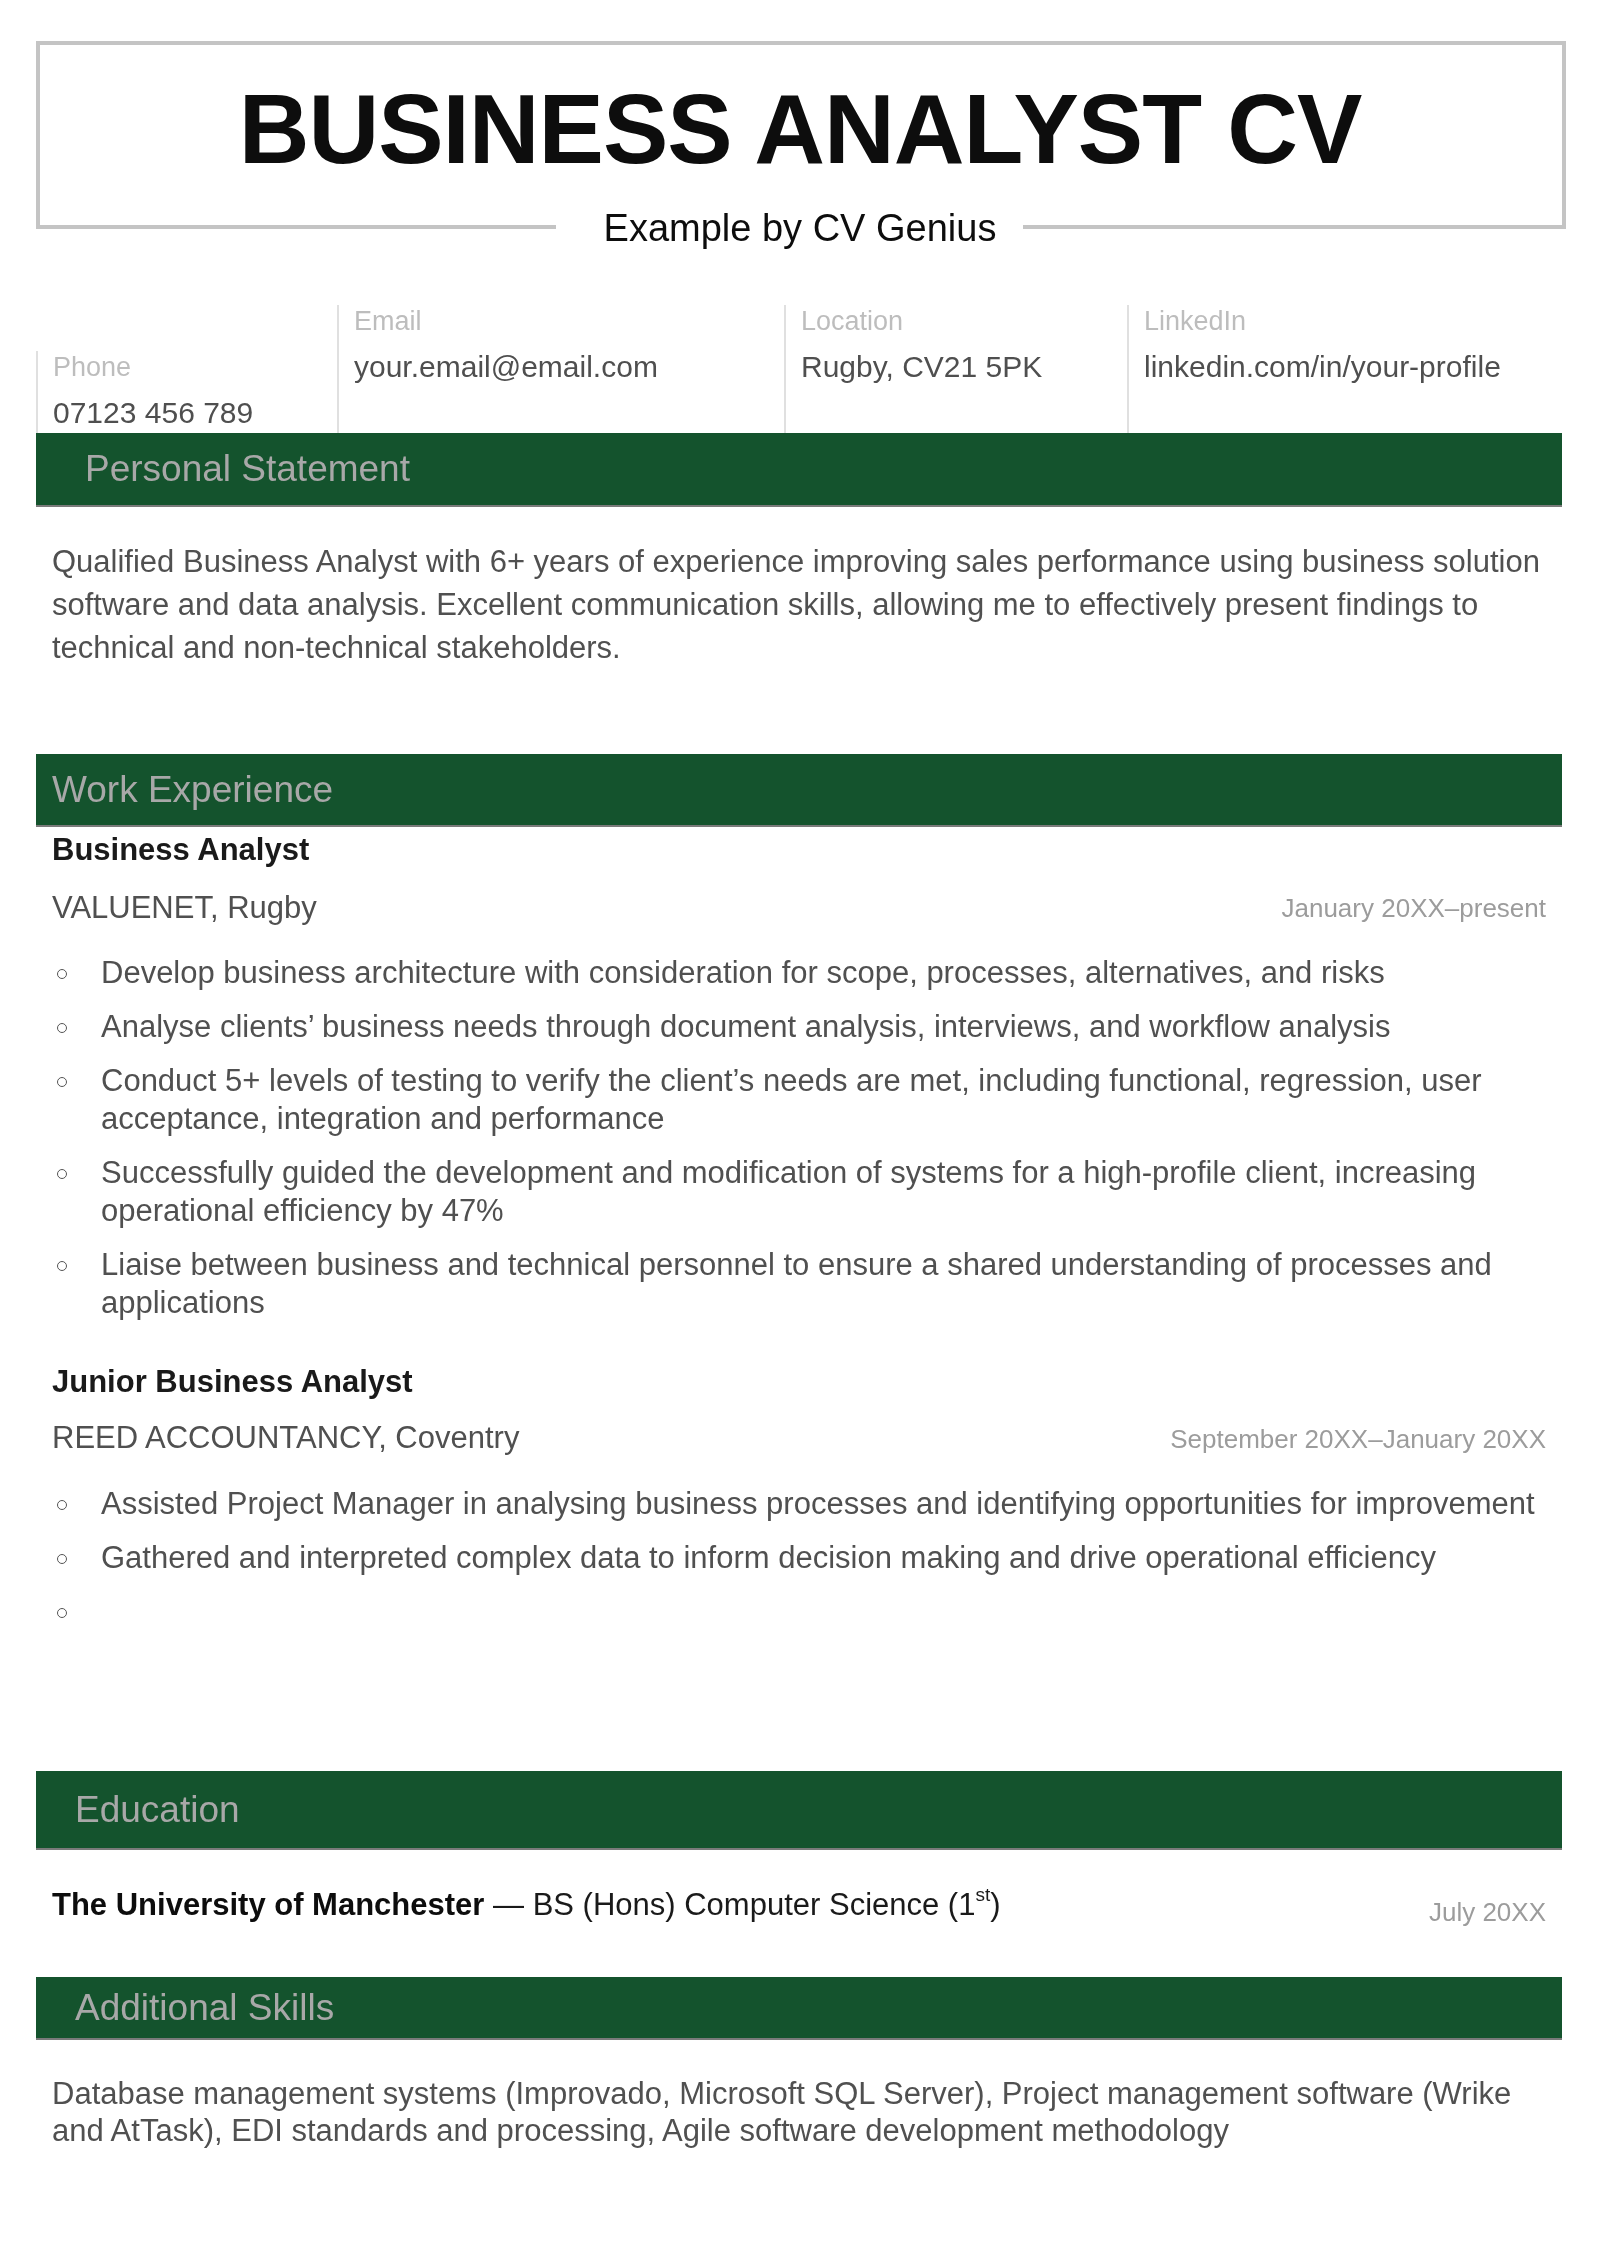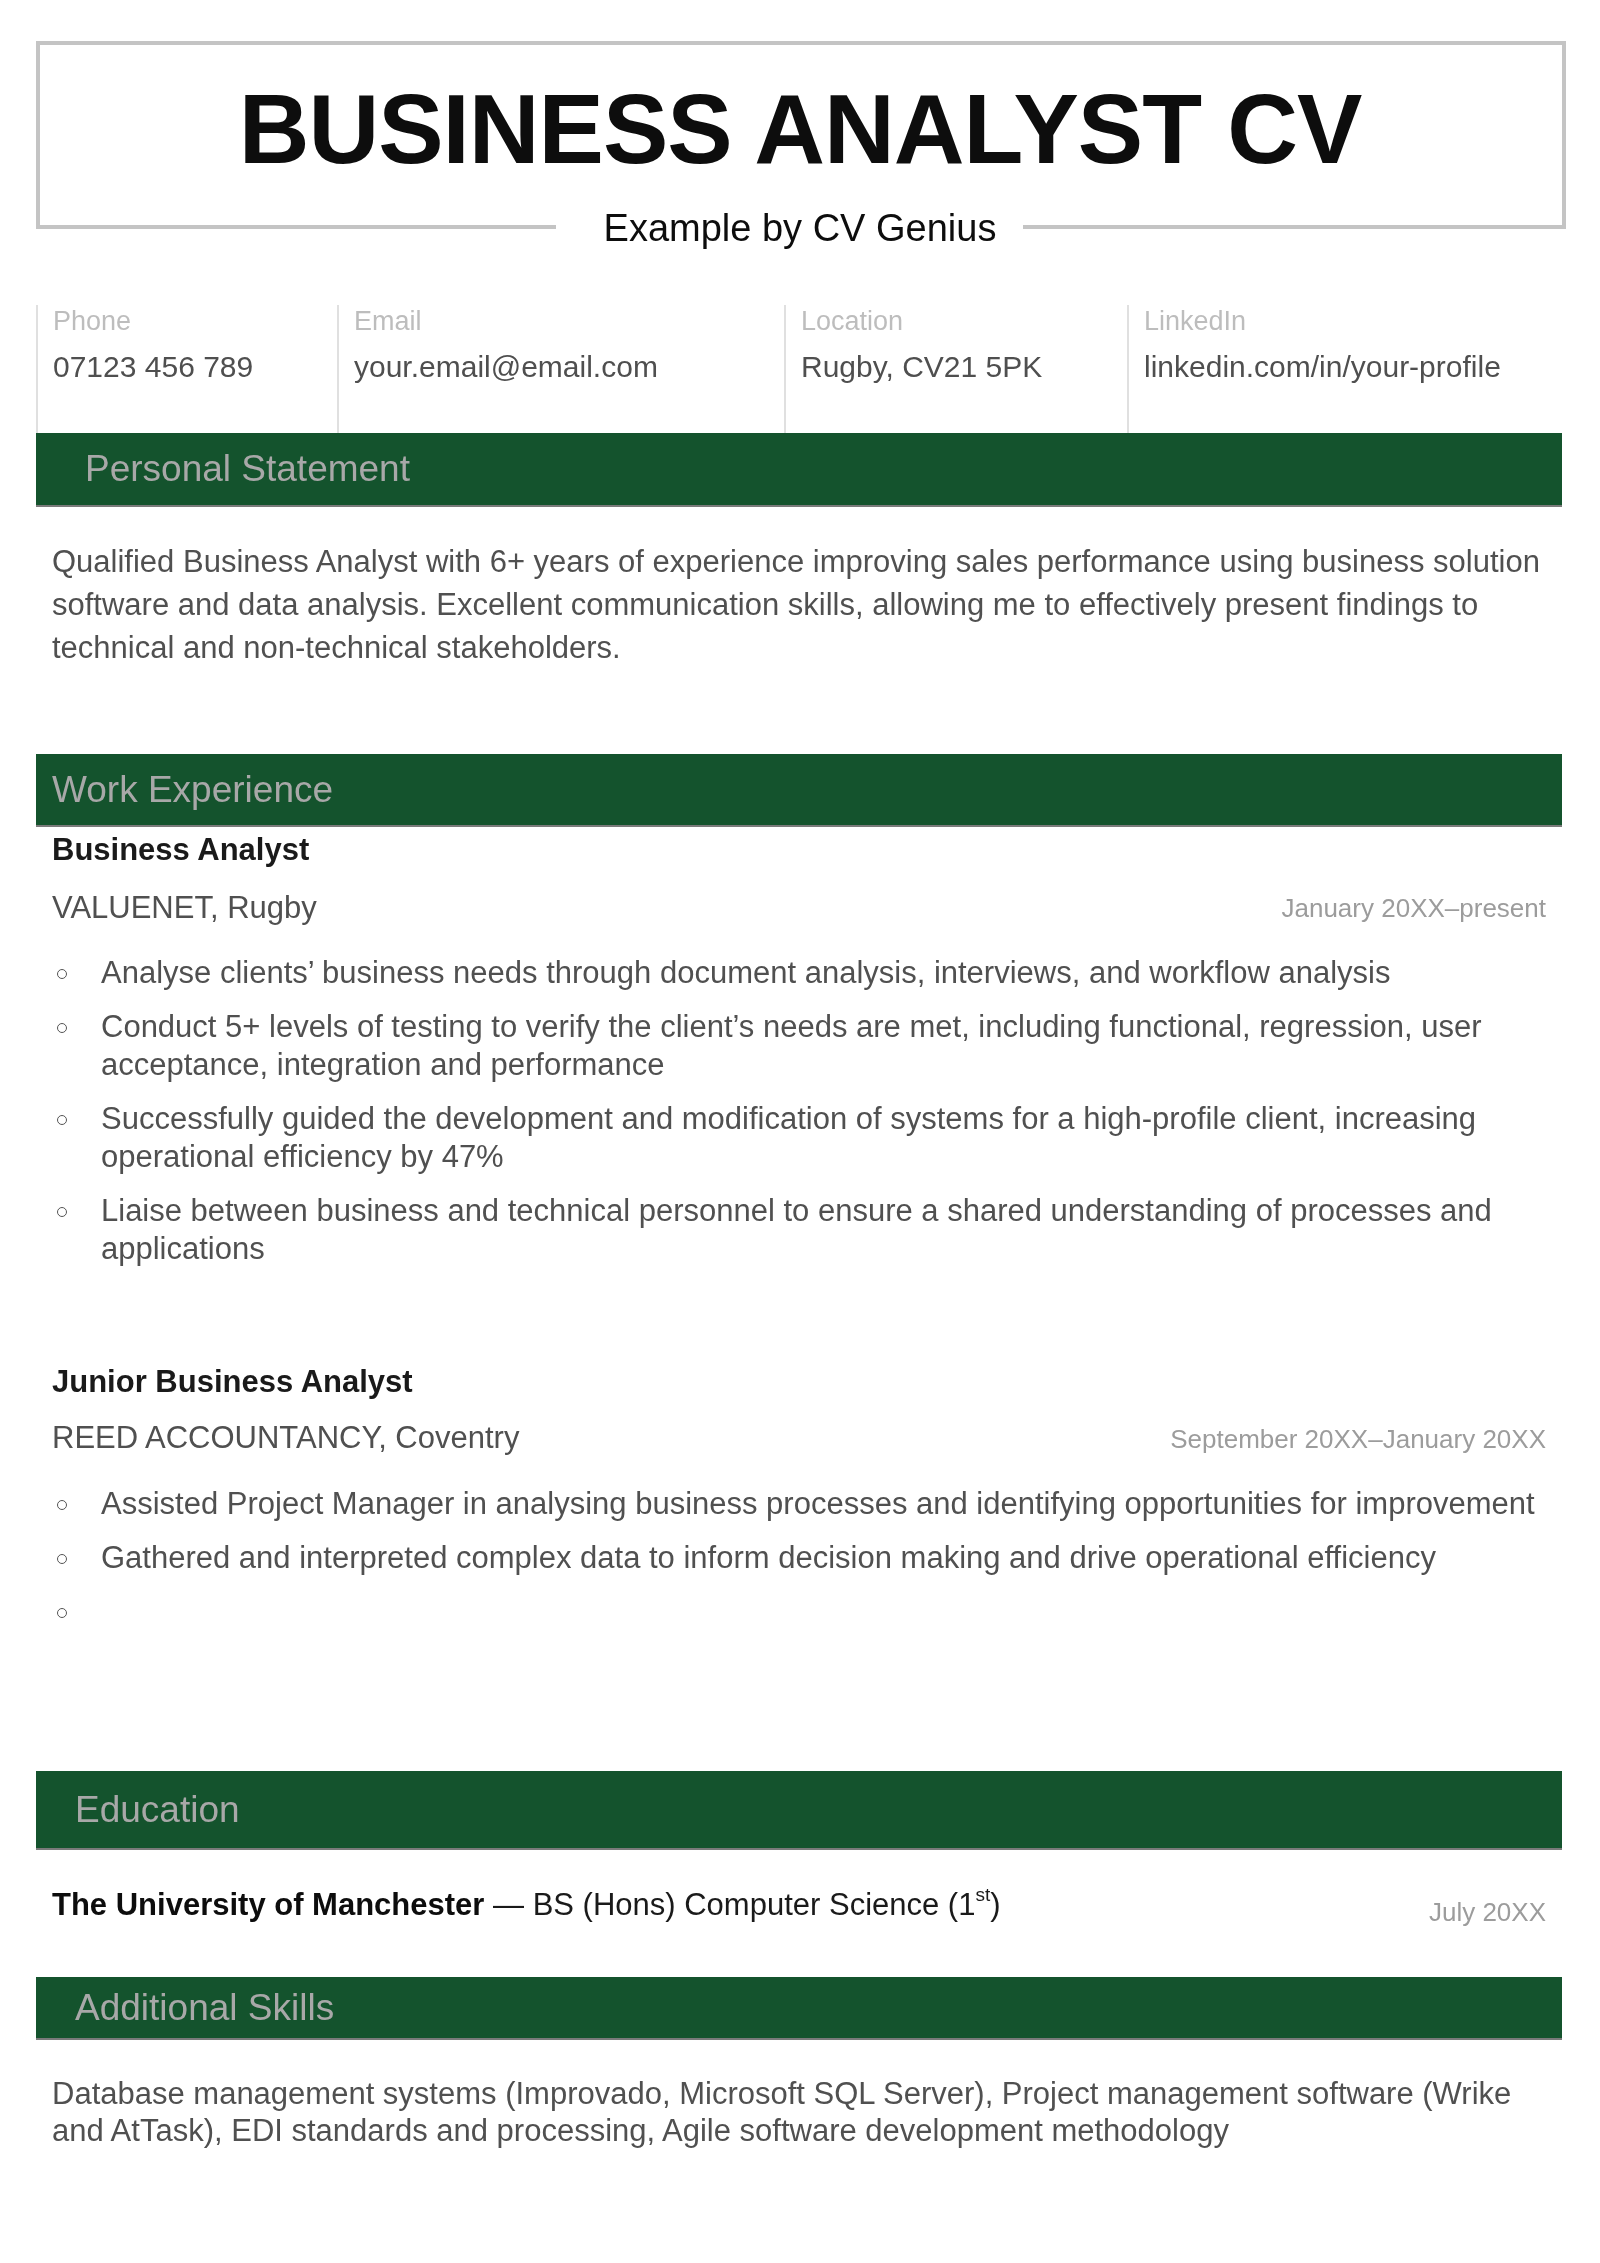--- a/index.html
+++ b/index.html
@@ -44,21 +44,21 @@
 </style>
 </head>
 <body>
 
 <div class="abs title-box"></div>
 <div class="abs title-bottom-left"></div>
 <div class="abs title-bottom-right"></div>
 <div class="abs title">BUSINESS ANALYST CV</div>
 <div class="abs subtitle">Example by CV Genius</div>
 
-<div class="abs contact" style="left:36px;width:289px;">
+<div class="abs contact" style="left:36px;width:289px;margin-top:46px;">
   <span class="lbl">Phone</span>
   <span class="val">07123 456 789</span>
 </div>
 <div class="abs contact" style="left:337px;width:520px;">
   <span class="lbl">Email</span>
   <span class="val">your.email@email.com</span>
 </div>
 <div class="abs contact" style="left:784px;width:343px;">
   <span class="lbl">Location</span>
   <span class="val">Rugby, CV21 5PK</span>
@@ -74,20 +74,21 @@
 <div class="abs para" style="top:540px;">Qualified Business Analyst with 6+ years of experience improving sales performance using business solution software and data analysis. Excellent communication skills, allowing me to effectively present findings to technical and non-technical stakeholders.</div>
 
 <div class="abs bar" style="top:754px;height:73px;text-align:center;">
   <span style="left:16px;top:15px;">Work Experience</span>
 </div>
 
 <div class="abs job-title" style="top:832px;">Business Analyst</div>
 <div class="abs job-company" style="top:890px;">VALUENET, Rugby</div>
 <div class="abs job-date" style="top:893px;">January 20XX–present</div>
 <ul class="bullets" style="top:954px;">
+  <li><span class="bullet"></span><span>Develop business architecture with consideration for scope, processes, alternatives, and risks</span></li>
   <li><span class="bullet"></span><span>Analyse clients’ business needs through document analysis, interviews, and workflow analysis</span></li>
   <li><span class="bullet"></span><span>Conduct 5+ levels of testing to verify the client’s needs are met, including functional, regression, user acceptance, integration and performance</span></li>
   <li><span class="bullet"></span><span>Successfully guided the development and modification of systems for a high-profile client, increasing operational efficiency by 47%</span></li>
   <li><span class="bullet"></span><span>Liaise between business and technical personnel to ensure a shared understanding of processes and applications</span></li>
 </ul>
 
 <div class="abs job-title" style="top:1364px;">Junior Business Analyst</div>
 <div class="abs job-company" style="top:1420px;">REED ACCOUNTANCY, Coventry</div>
 <div class="abs job-date" style="top:1424px;">September 20XX–January 20XX</div>
 <ul class="bullets" style="top:1485px;">

